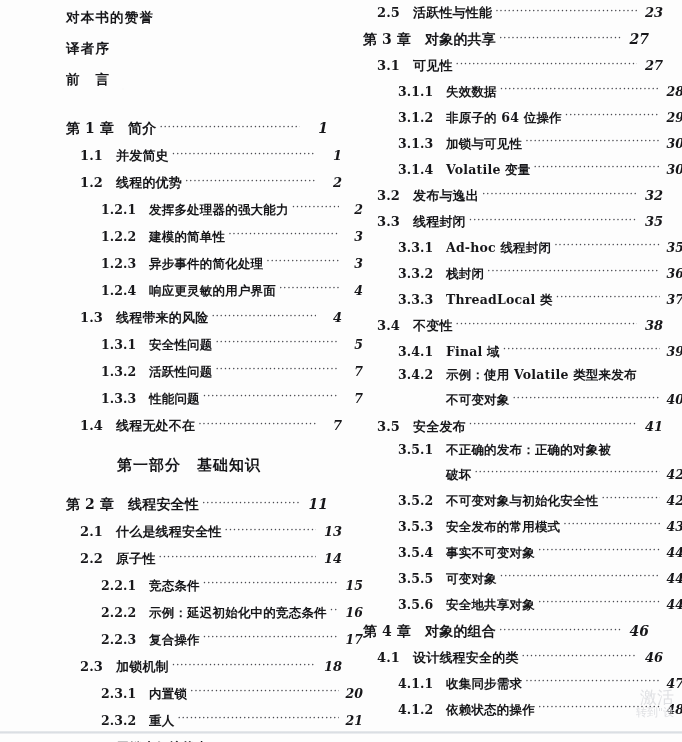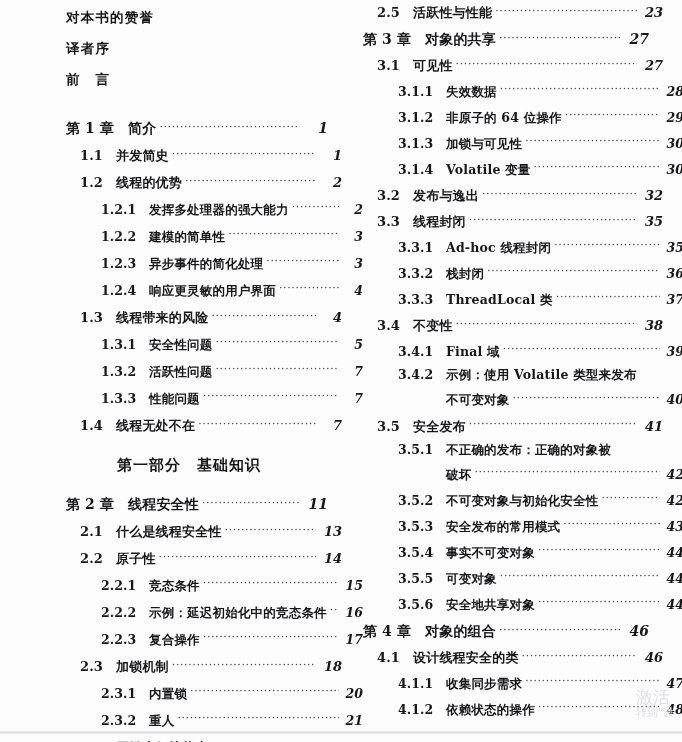--- a/index.html
+++ b/index.html
@@ -203,21 +203,21 @@
     font-size: 19px;
     color: #d2d4d8;
     letter-spacing: 1px;
     white-space: nowrap;
     user-select: none;
   }
   #activation-watermark {
     position: absolute;
     right: 8px;
     bottom: 22px;
-    text-align: left;
+    text-align: right;
     font-family: "DejaVu Sans", "Liberation Sans", sans-serif;
     color: #e0e1e4;
     line-height: 1.15;
     white-space: nowrap;
     user-select: none;
   }
   #activation-title { font-size: 17px; display: block; }
   #activation-sub { font-size: 11px; display: block; }
 
   

